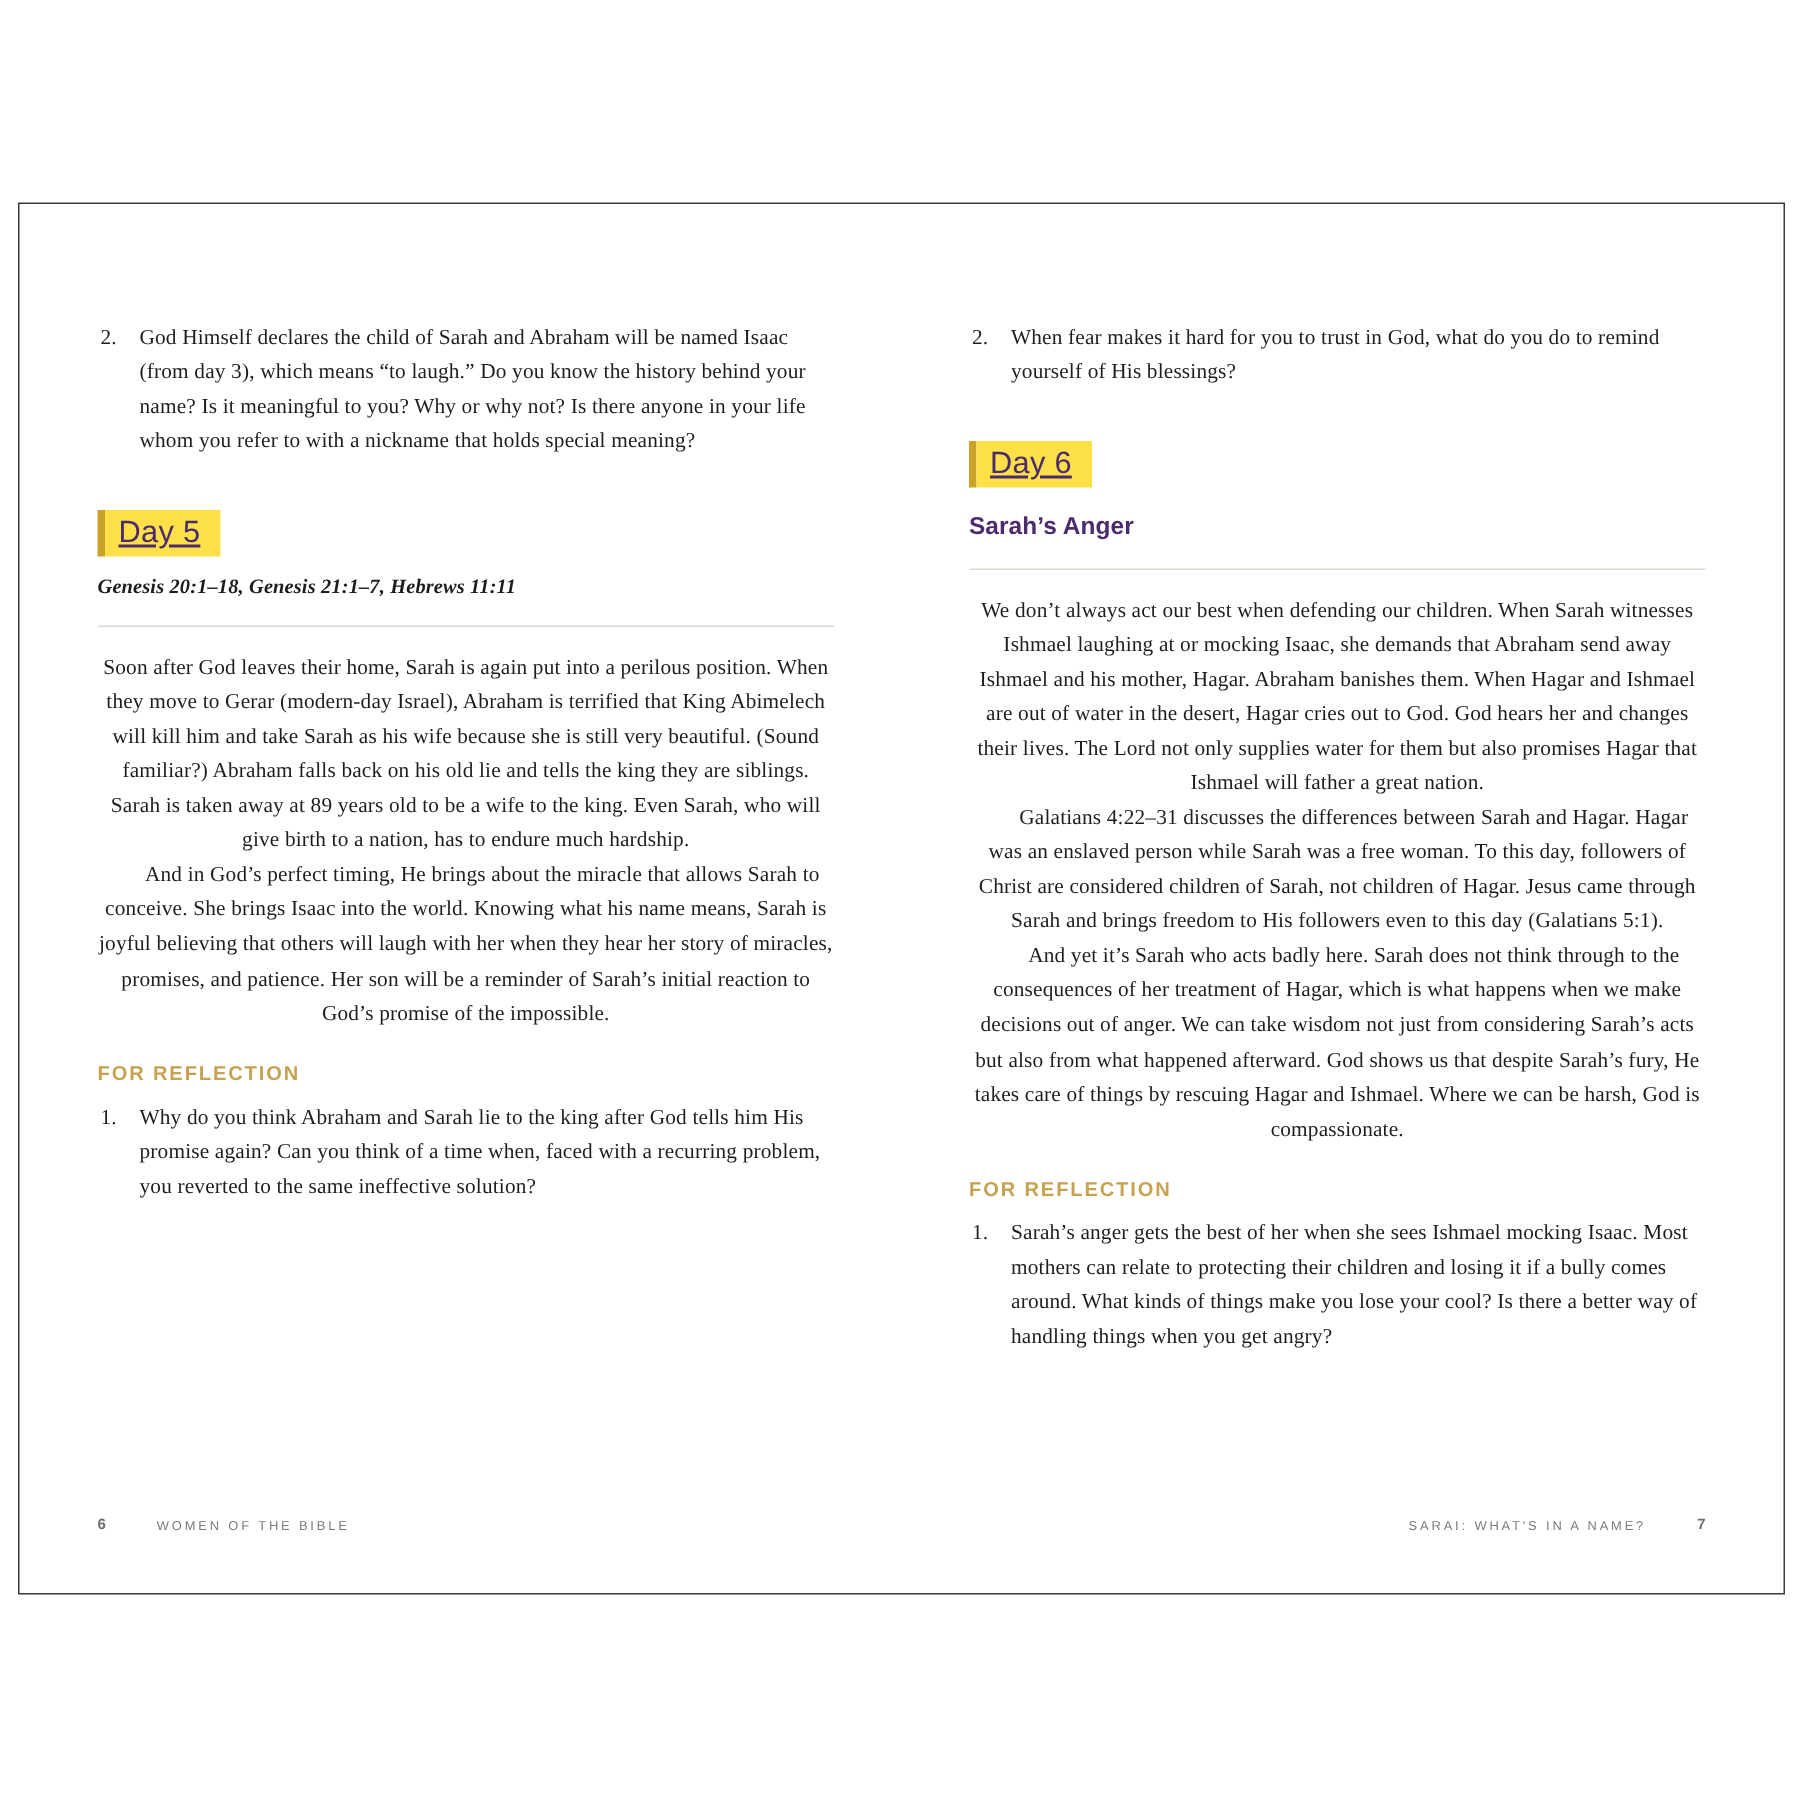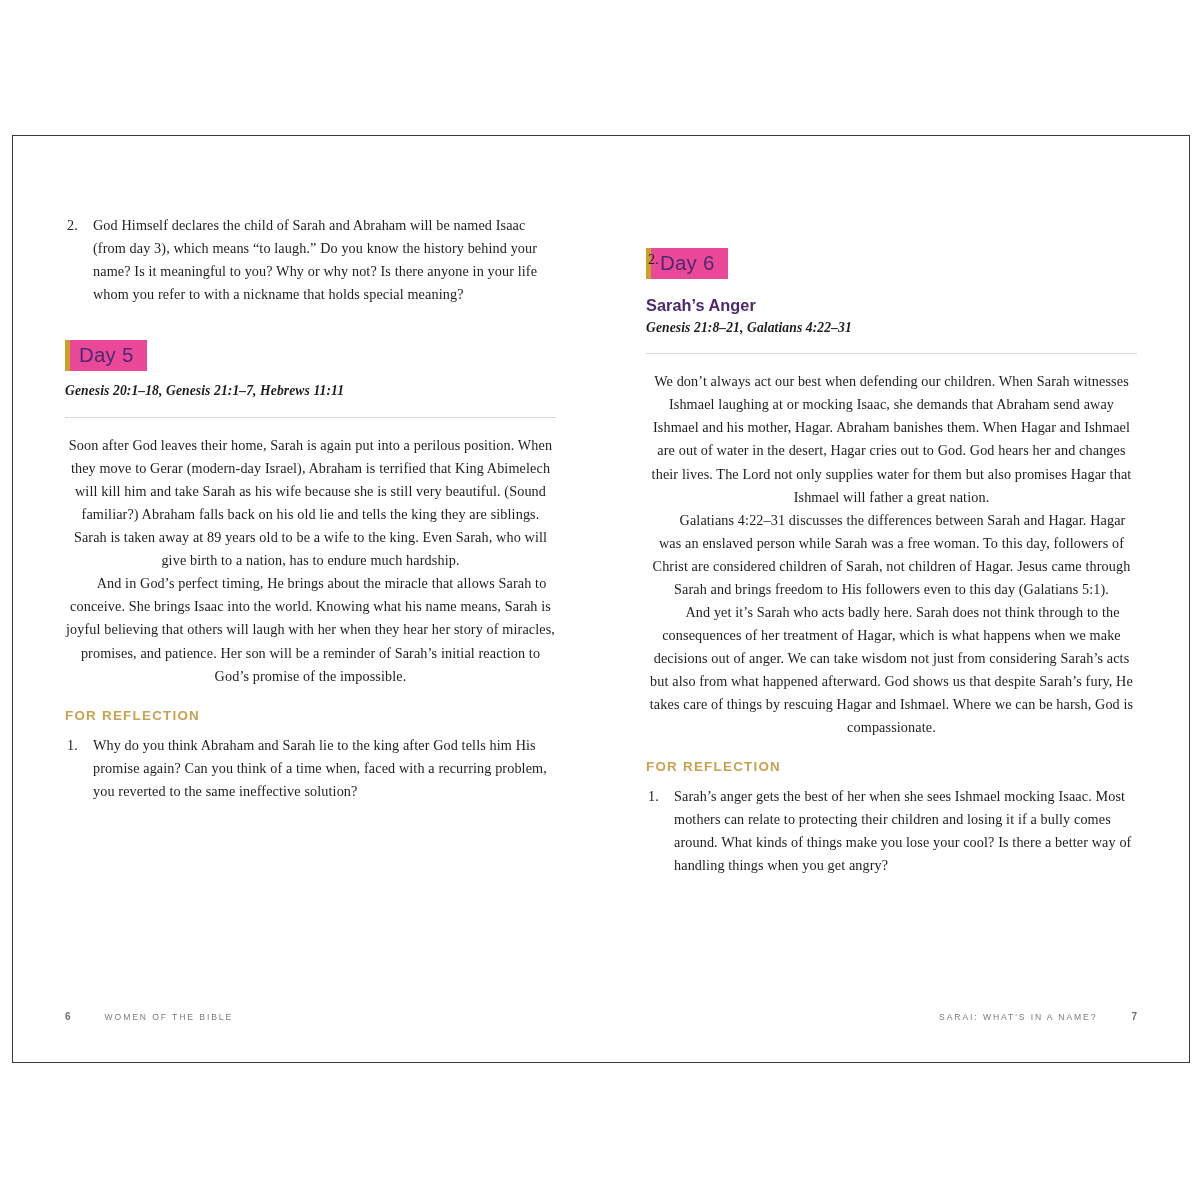--- a/index.html
+++ b/index.html
@@ -82,28 +82,29 @@
     margin: 34px 0 11px 0;
     width: -moz-fit-content;
     width: fit-content;
   }
   .day-bar {
     width: 5px;
     background: #c9a227;
     flex: 0 0 5px;
   }
   .day-badge {
-    background: #ec4899;
+    background: #fde047;
     color: #4b2a6e;
     font-family: "Liberation Sans", sans-serif;
     font-size: 20.5px;
     font-weight: 400;
     letter-spacing: 0.2px;
     padding: 3px 13px 4px 9px;
     line-height: 1.18;
+    text-decoration: underline;
   }
 
   .day-title {
     font-family: "Liberation Sans", sans-serif;
     font-size: 16.3px;
     font-weight: bold;
     color: #4b2a6e;
     letter-spacing: 0.05px;
     margin: 16px 0 3px 0;
     line-height: 1.25;
@@ -224,30 +225,30 @@
         <span class="footer-label">WOMEN OF THE BIBLE</span>
       </div>
     </div>
 
     <div class="page-col right">
       <div class="content">
 
         <ul class="q-list">
           <li class="q-item">
             <span class="q-num">2.</span>
+            <span>When fear makes it hard for you to trust in God, what do you do to remind yourself of His blessings?</span>
           </li>
         </ul>
 
         <div class="day-badge-wrap">
           <div class="day-bar"></div>
           <div class="day-badge">Day 6</div>
         </div>
 
         <h2 class="day-title">Sarah’s Anger</h2>
-        <p class="day-scripture">Genesis 21:8–21, Galatians 4:22–31</p>
 
         <hr class="rule">
 
         <p class="body-p">We don’t always act our best when defending our children. When Sarah witnesses Ishmael laughing at or mocking Isaac, she demands that Abraham send away Ishmael and his mother, Hagar. Abraham banishes them. When Hagar and Ishmael are out of water in the desert, Hagar cries out to God. God hears her and changes their lives. The Lord not only supplies water for them but also promises Hagar that Ishmael will father a great nation.</p>
         <p class="body-p indent">Galatians 4:22–31 discusses the differences between Sarah and Hagar. Hagar was an enslaved person while Sarah was a free woman. To this day, followers of Christ are considered children of Sarah, not children of Hagar. Jesus came through Sarah and brings freedom to His followers even to this day (Galatians 5:1).</p>
         <p class="body-p indent">And yet it’s Sarah who acts badly here. Sarah does not think through to the consequences of her treatment of Hagar, which is what happens when we make decisions out of anger. We can take wisdom not just from considering Sarah’s acts but also from what happened afterward. God shows us that despite Sarah’s fury, He takes care of things by rescuing Hagar and Ishmael. Where we can be harsh, God is compassionate.</p>
 
         <h3 class="reflect-head">FOR REFLECTION</h3>
 
         <ul class="q-list">

